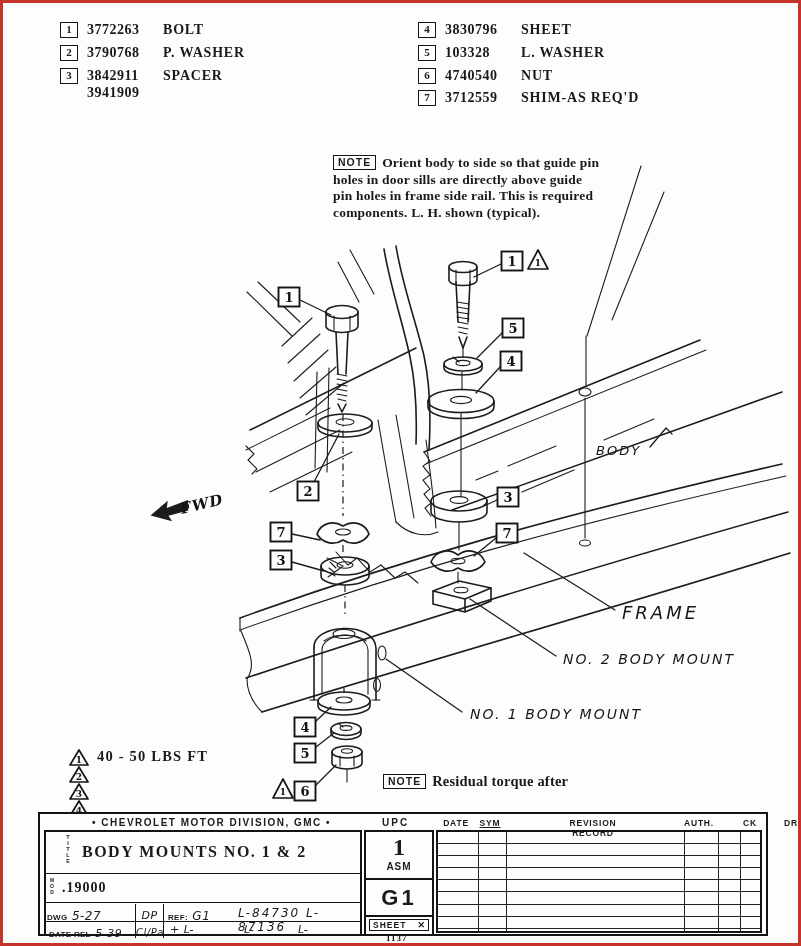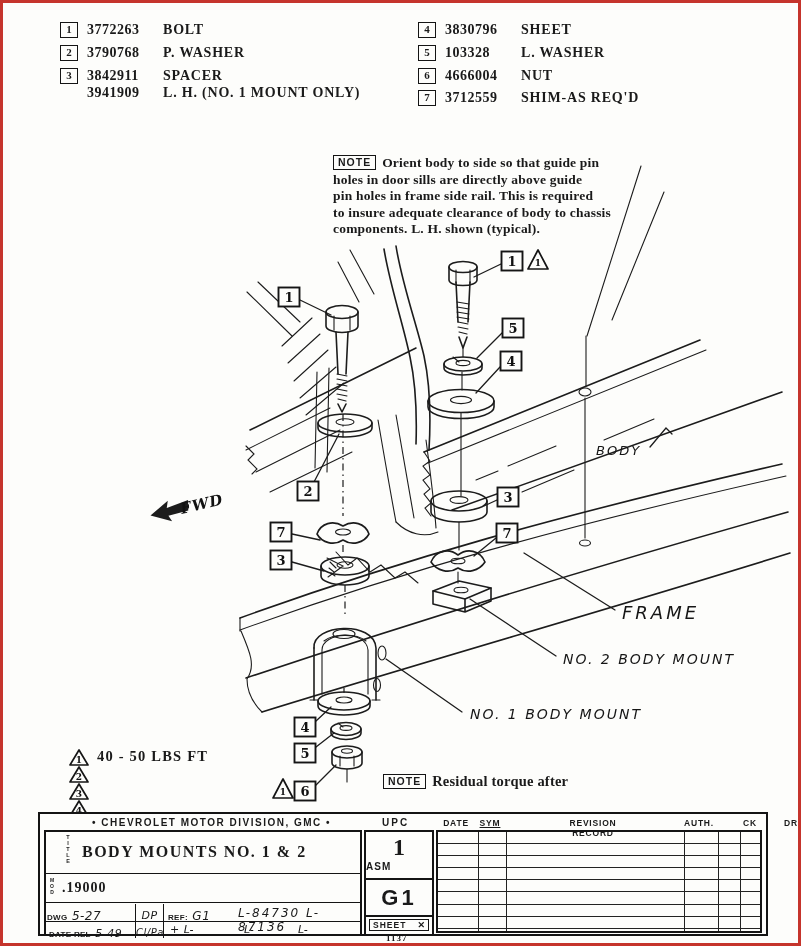--- a/index.html
+++ b/index.html
@@ -80,52 +80,50 @@
       <span class="pn">3790768</span>
       <span class="pname">P. WASHER</span>
     </div>
     <div class="prow" style="top:54px;">
       <span class="cbox">3</span>
       <span class="pn">3842911</span>
       <span class="pname">SPACER</span>
     </div>
     <div class="prow cont" style="top:71px;">
       <span class="pn">3941909</span>
-      <span class="pname">L. H. (NO. 1 MOUNT ONLY)</span>
     </div>
   </div>
 
   <div class="plist" style="left:418px; top:14px;">
     <div class="prow" style="top:8px;">
       <span class="cbox">4</span>
       <span class="pn">3830796</span>
       <span class="pname">SHEET</span>
     </div>
     <div class="prow" style="top:31px;">
       <span class="cbox">5</span>
       <span class="pn">103328</span>
       <span class="pname">L. WASHER</span>
     </div>
     <div class="prow" style="top:54px;">
       <span class="cbox">6</span>
-      <span class="pn">4666004</span>
+      <span class="pn">4740540</span>
       <span class="pname">NUT</span>
     </div>
     <div class="prow" style="top:76px;">
       <span class="cbox">7</span>
       <span class="pn">3712559</span>
       <span class="pname">SHIM-AS REQ'D</span>
     </div>
   </div>
 
   <div class="note" style="left:333px; top:155px; width:335px;">
     <div><span class="note-tag">NOTE</span><span>Orient body to side so that guide pin</span></div>
     <div>holes in door sills are directly above  guide</div>
     <div>pin holes in frame side rail.  This is required</div>
-    <div>to insure adequate clearance of body to chassis</div>
     <div>components.  L. H.  shown (typical).</div>
   </div>
 
   <div class="note note-b" style="left:383px; top:772px; width:280px;">
     <div><span class="note-tag">NOTE</span><span>Residual torque after</span></div>
   </div>
 
   <div class="torque-spec" style="left:97px; top:748px;">40 - 50   LBS FT</div>
 
   <svg class="diagram" width="801" height="946" viewBox="0 0 801 946">
@@ -395,35 +393,35 @@
         <div style="position:absolute; left:122px; top:2px;">
           <span class="lbl">REF:</span>
           <span class="hw">G1</span>
         </div>
         <div class="hw" style="position:absolute; left:192px; top:2px; letter-spacing:2px;">L-84730  L-87136</div>
       </div>
       <div class="row-line" style="top:88.5px; border-top-width:1.4px;"></div>
       <div style="position:absolute; left:0; top:89.5px; width:100%; height:16px;">
         <div class="cell" style="left:0; width:90px; padding:1px 3px;">
           <span class="lbl">DATE REL</span>
-          <span class="hw" style="font-size:11px;">5-49</span>
+          <span class="hw" style="font-size:11px;">5-39</span>
         </div>
         <div class="cell" style="left:90px; width:28px; text-align:center;">
           <span class="hw" style="font-size:10px;">Cl/Pa</span>
         </div>
         <span class="hw" style="position:absolute; left:124px; top:1px; font-size:11px;">+  L-</span>
         <span class="hw" style="position:absolute; left:198px; top:1px; font-size:11px;">L-</span>
         <span class="hw" style="position:absolute; left:252px; top:1px; font-size:11px;">L-</span>
       </div>
     </div>
 
     <div class="box" style="left:324px; top:16px; width:70px; height:106px;">
       <div style="position:absolute; top:0; width:100%; height:48px; border-bottom:2px solid #141414;">
         <div class="upc-big" style="margin-top:2px;">1</div>
-        <div style="text-align:left; font:bold 10px 'Liberation Sans', sans-serif; letter-spacing:1px;">ASM</div>
+        <div style="text-align:center; font:bold 10px 'Liberation Sans', sans-serif; letter-spacing:1px;">ASM</div>
       </div>
       <div style="position:absolute; top:48px; width:100%; height:37px; border-bottom:2px solid #141414;">
         <div style="text-align:center; margin-top:5px; font:bold 22px 'Liberation Sans', sans-serif; letter-spacing:3px;">G1</div>
       </div>
       <div style="position:absolute; top:85px; width:100%; height:17px;">
         <div style="display:flex; align-items:center; justify-content:space-between; margin:2px 3px; border:1.5px solid #141414; padding:0 3px; height:12px;">
           <span style="font:bold 8.5px 'Liberation Sans', sans-serif; letter-spacing:1px;">SHEET</span>
           <span style="font:bold 9px 'Liberation Sans', sans-serif;">✕</span>
         </div>
       </div>

